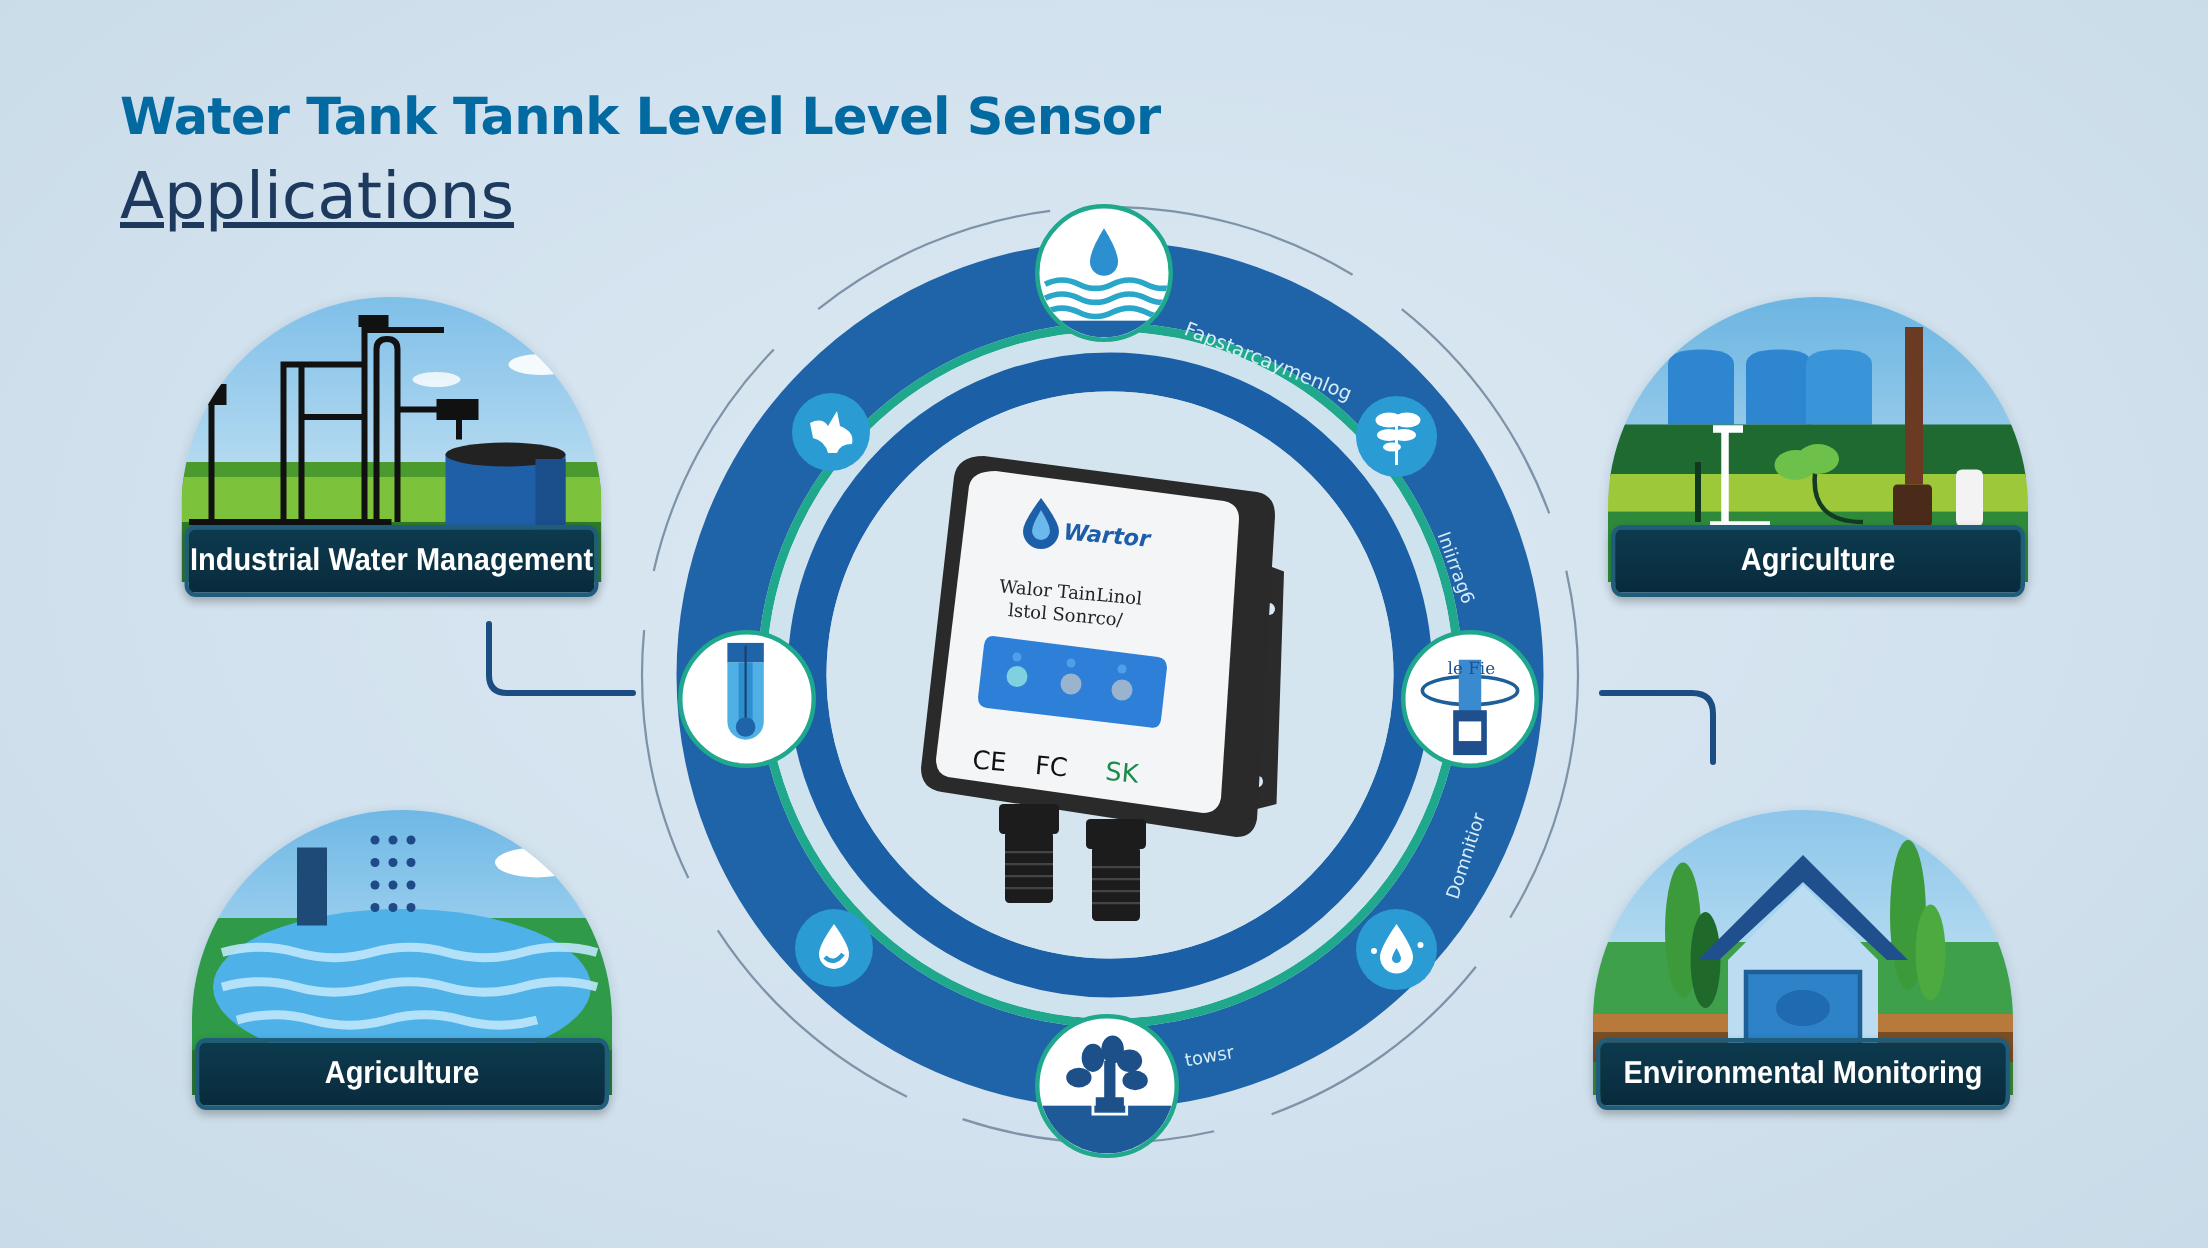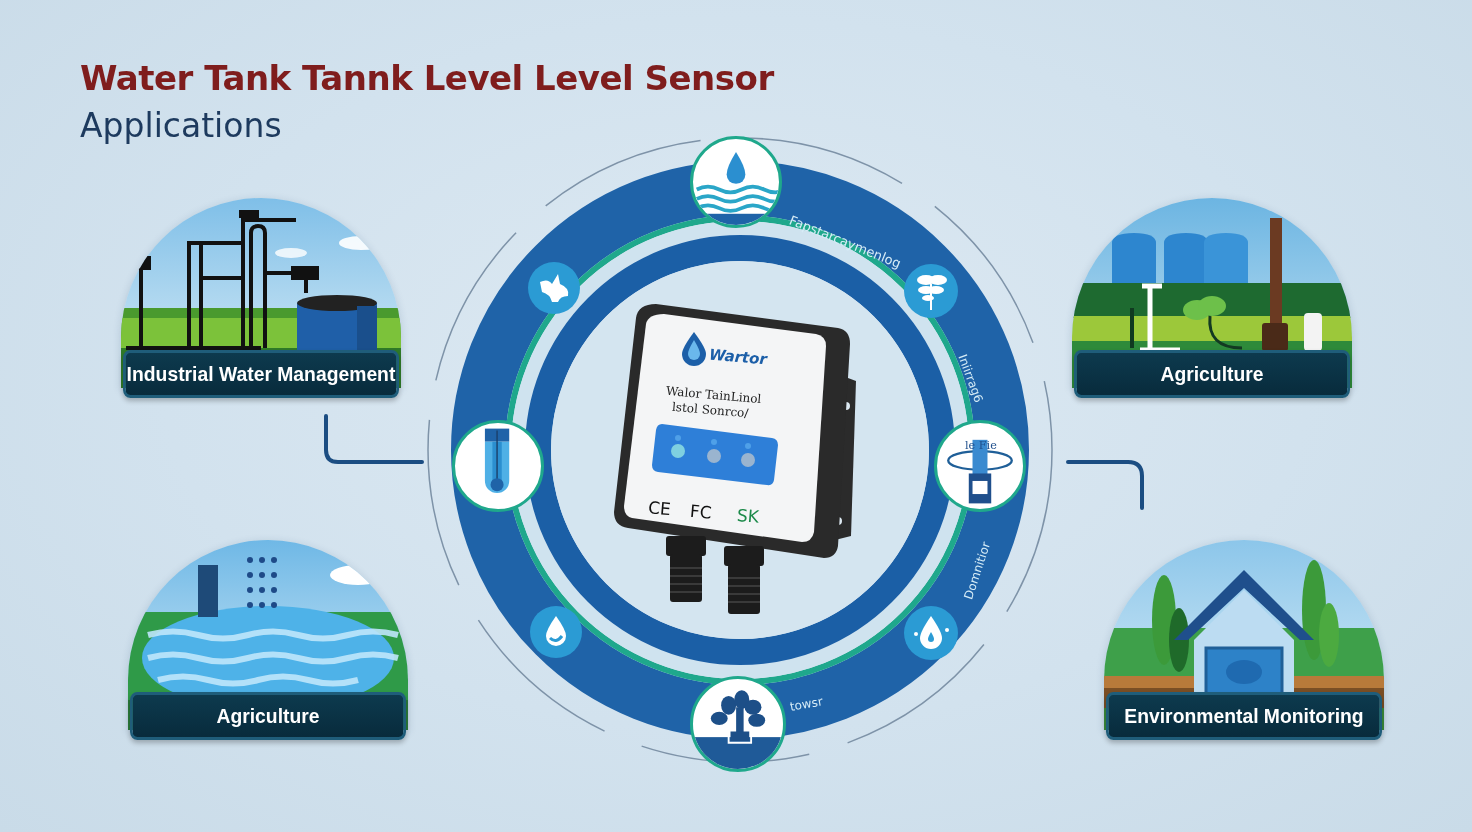--- a/index.html
+++ b/index.html
@@ -7,26 +7,26 @@
       width: 1472px; height: 832px; overflow: hidden;
       background: radial-gradient(ellipse at 50% 45%, #dde9f2 0%, #d2e2ee 55%, #c9dbe8 100%);
       font-family: "Liberation Sans", sans-serif;
     }
     .stage { position: relative; width: 1472px; height: 832px; }
 
     
     .title {
       position: absolute; left: 80px; top: 58px;
       font-family: "DejaVu Sans", sans-serif;
-      font-weight: bold; font-size: 34px; color: #7f1d1d; letter-spacing: -0.5px;
+      font-weight: bold; font-size: 34px; color: #0369a1; letter-spacing: -0.5px;
     }
     .subtitle {
       position: absolute; left: 80px; top: 106px;
       font-family: "DejaVu Sans", sans-serif;
-      font-size: 33px; color: #1d3a5e; font-weight: normal;
+      font-size: 43px; color: #1d3a5e; font-weight: normal; text-decoration: underline;
     }
 
     
     .card { position: absolute; width: 300px; height: 210px; }
     .card .dome {
       position: absolute; left: 10px; top: 0; width: 280px; height: 190px;
       border-radius: 140px 140px 0 0; overflow: hidden;
       box-shadow: 0 2px 8px rgba(30,60,100,0.18);
     }
     .card .dome svg { display: block; width: 100%; height: 100%; }
@@ -194,21 +194,21 @@
           <circle cx="122" cy="65" r="3"></circle>
             <circle cx="134" cy="65" r="3"></circle>
             <circle cx="146" cy="65" r="3"></circle>
         </g>
         <rect y="160" width="280" height="30" fill="#2a7a3a"></rect>
       </svg>
     </div>
     <div class="label">Agriculture</div>
   </div>
 
-  <div class="card" style="left:1094px;top:540px;">
+  <div class="card" style="left:1052px;top:540px;">
     <div class="dome">
       <svg viewBox="0 0 280 190" preserveAspectRatio="none">
         <defs>
           <linearGradient id="sky4" x1="0" y1="0" x2="0" y2="1">
             <stop offset="0" stop-color="#8cc6ea"></stop>
               <stop offset="1" stop-color="#d9edf7"></stop>
           </linearGradient>
         </defs>
         <rect width="280" height="190" fill="url(#sky4)"></rect>
         <rect y="88" width="280" height="60" fill="#3ea04a"></rect>

